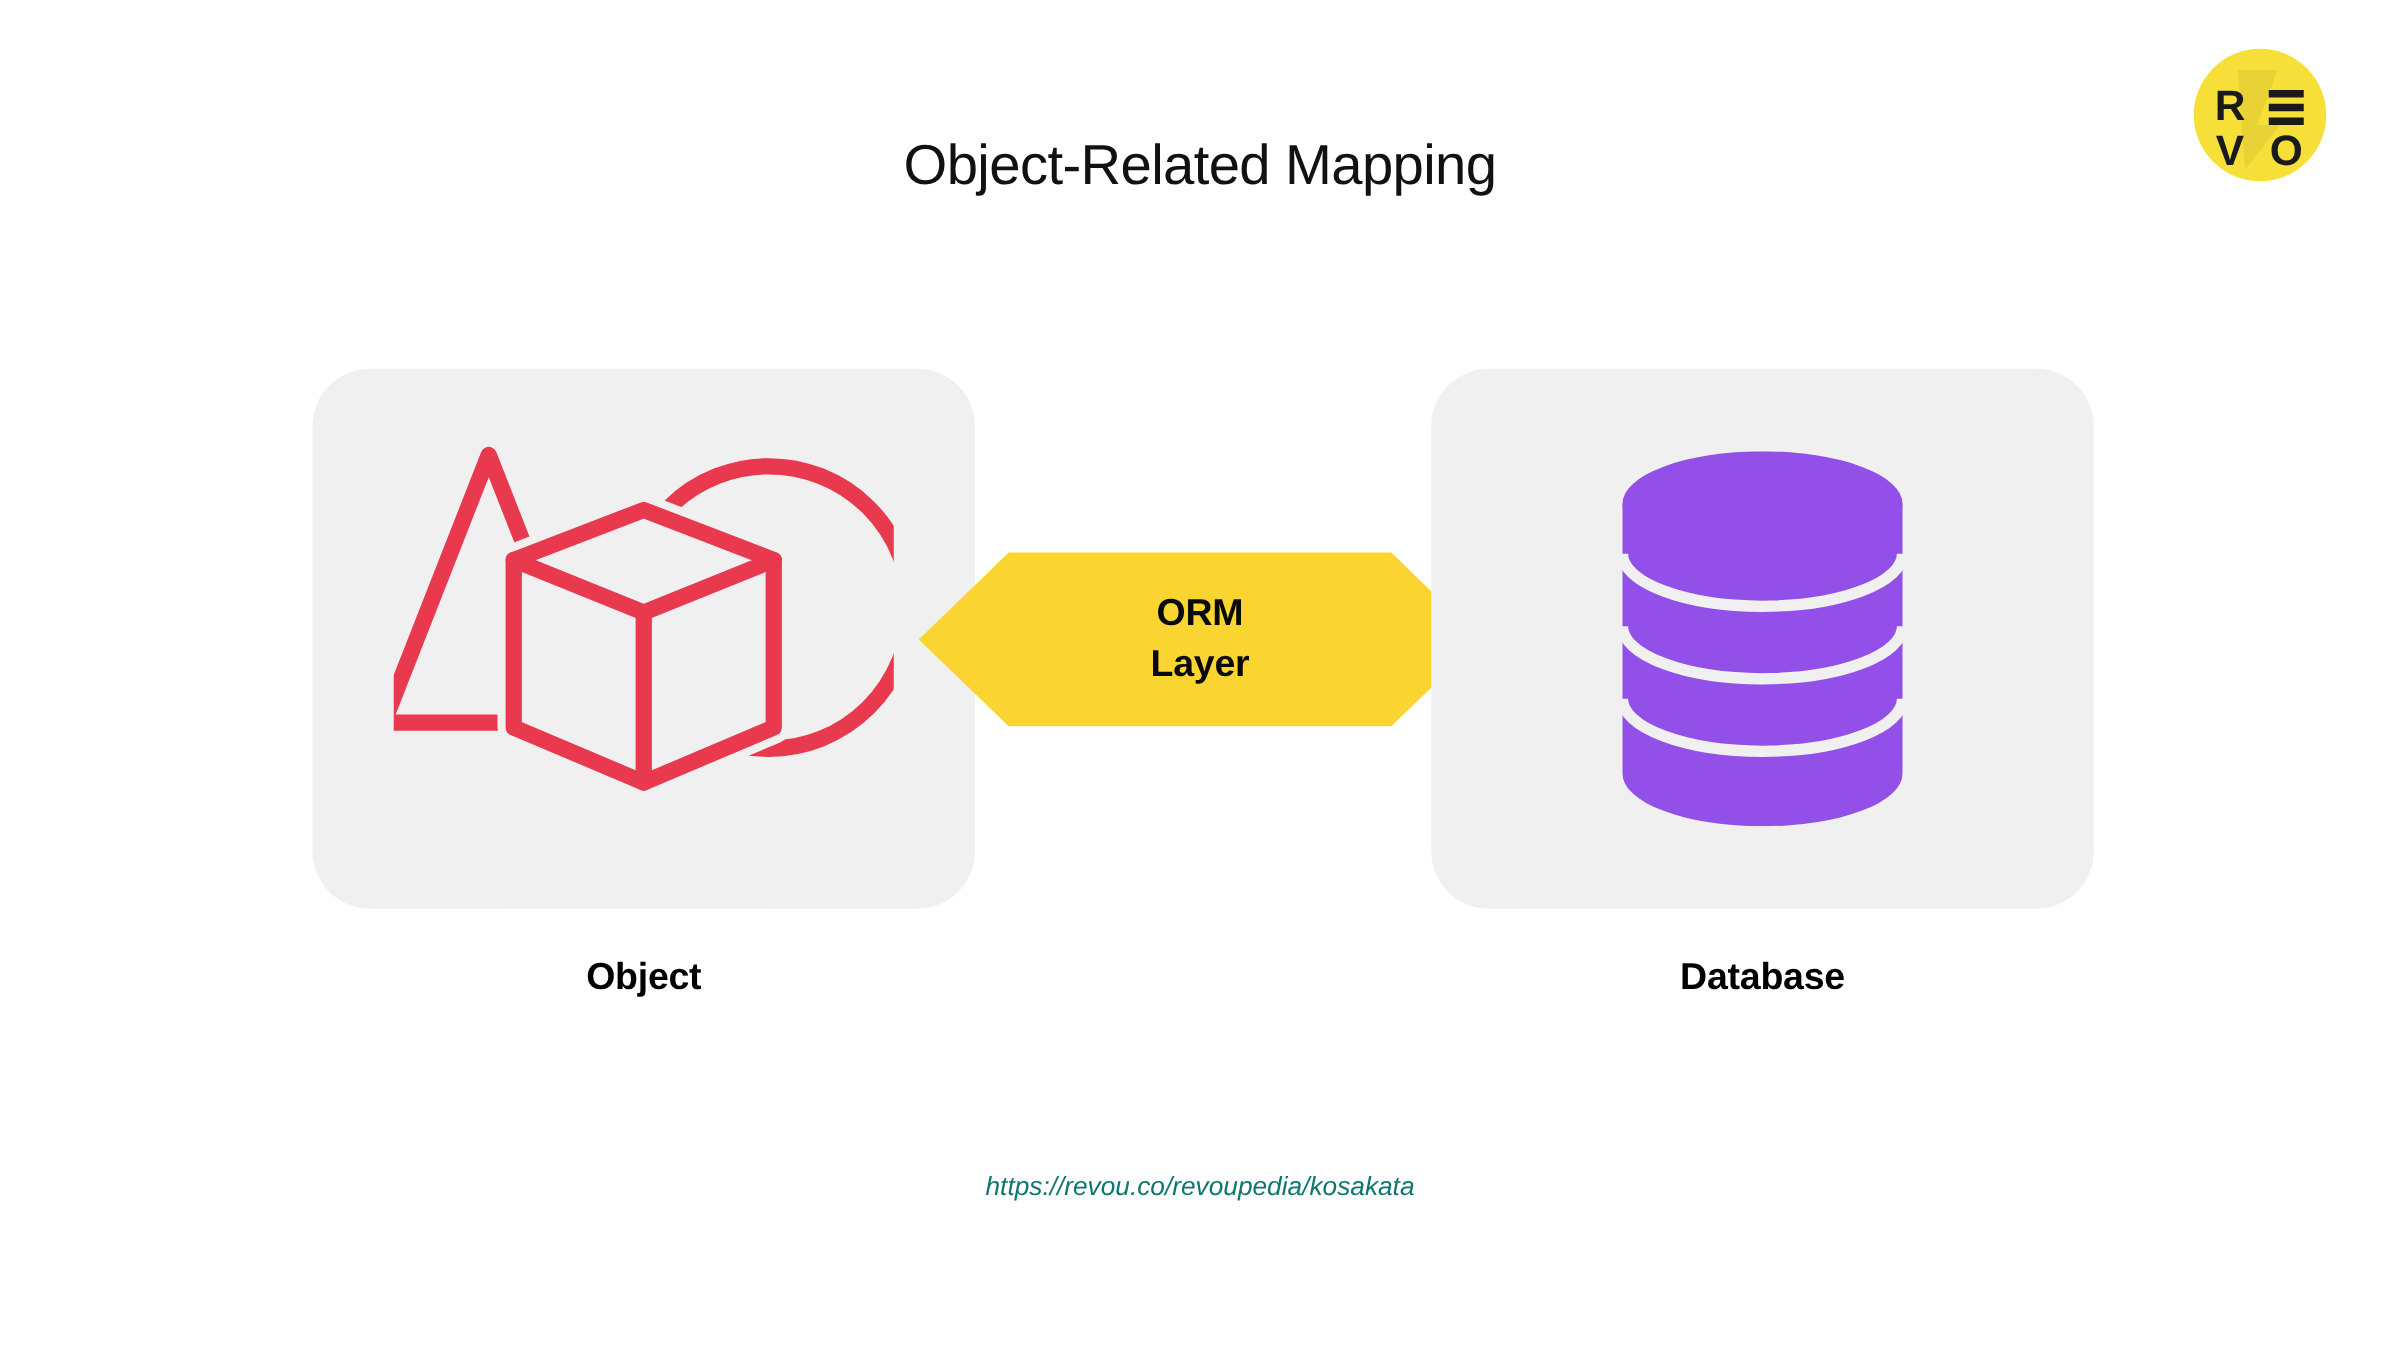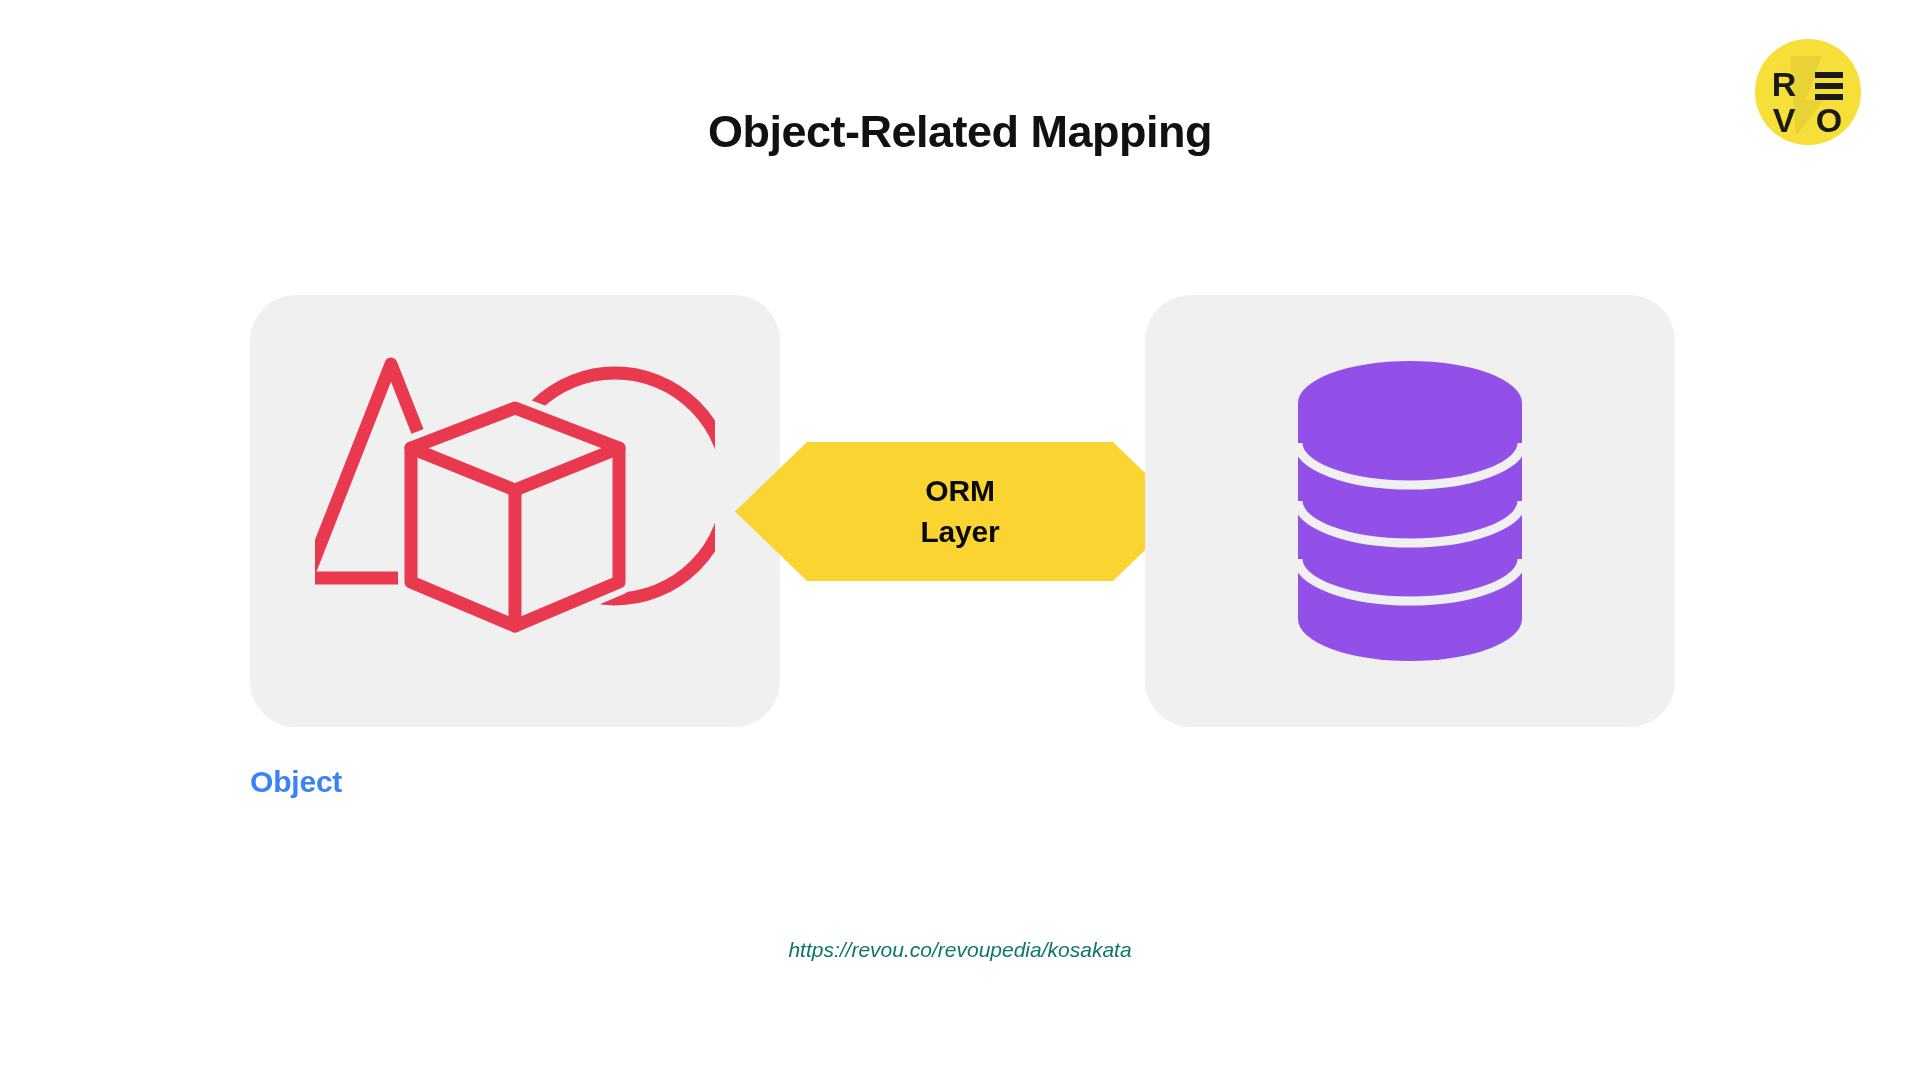--- a/index.html
+++ b/index.html
@@ -31,21 +31,21 @@
   }
 
   
   .title {
     position: absolute;
     left: 0;
     top: 105px;
     width: 1920px;
     text-align: center;
     font-size: 45px;
-    font-weight: 700;
+    font-weight: 400;
     color: #111111;
     letter-spacing: -0.5px;
     line-height: 1.2;
   }
 
   
   .card {
     position: absolute;
     background: #f0f0f0;
     border-radius: 46px;
@@ -62,23 +62,24 @@
     display: flex;
     align-items: center;
     justify-content: center;
   }
 
   
   .caption {
     position: absolute;
     top: 765px;
     width: 530px;
+    text-align: center;
     font-size: 30px;
     font-weight: 700;
-    color: #3b82f6;
+    color: #000000;
     letter-spacing: -0.2px;
   }
   .caption-left  { left: 250px; }
   .caption-right { left: 1145px; }
 
   
   .orm-banner {
     position: absolute;
     left: 735px;
     top: 434px;
@@ -189,16 +190,17 @@
 
         <ellipse cx="120" cy="42" rx="112" ry="42" fill="#9250e8"></ellipse>
 
         <path d="M8 82 A112 42 0 0 0 232 82" fill="none" stroke="#f0f0f0" stroke-width="9"></path>
         <path d="M8 140 A112 42 0 0 0 232 140" fill="none" stroke="#f0f0f0" stroke-width="9"></path>
         <path d="M8 198 A112 42 0 0 0 232 198" fill="none" stroke="#f0f0f0" stroke-width="9"></path>
       </svg>
     </div>
   </div>
 
+  <div class="caption caption-right">Database</div>
 
   <div class="footer-url">https://revou.co/revoupedia/kosakata</div>
 
 </div>
 
 </body></html>

